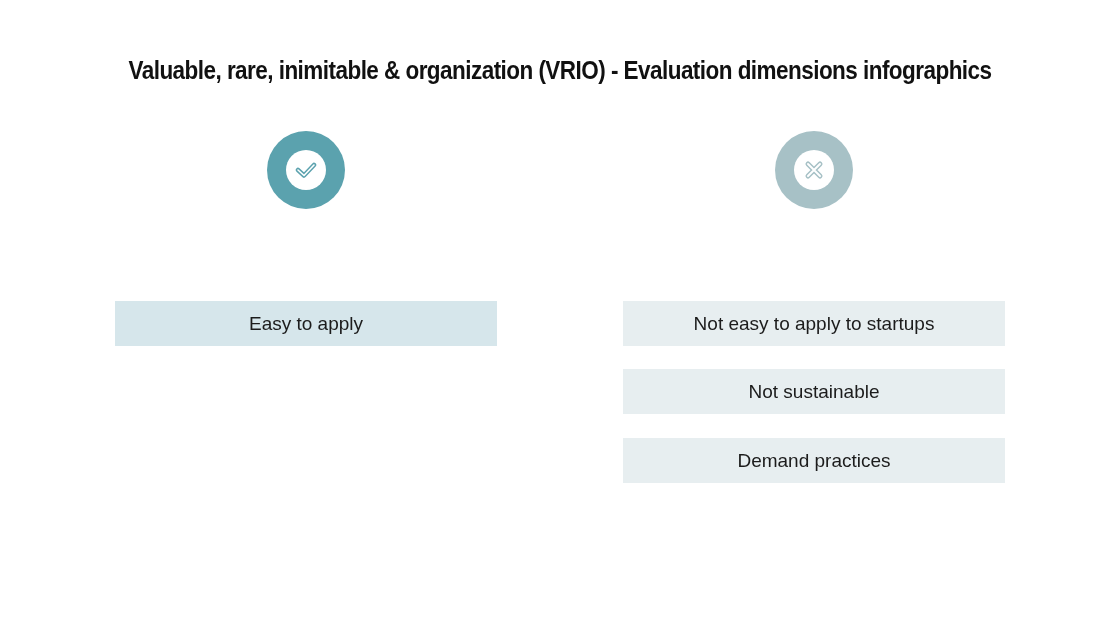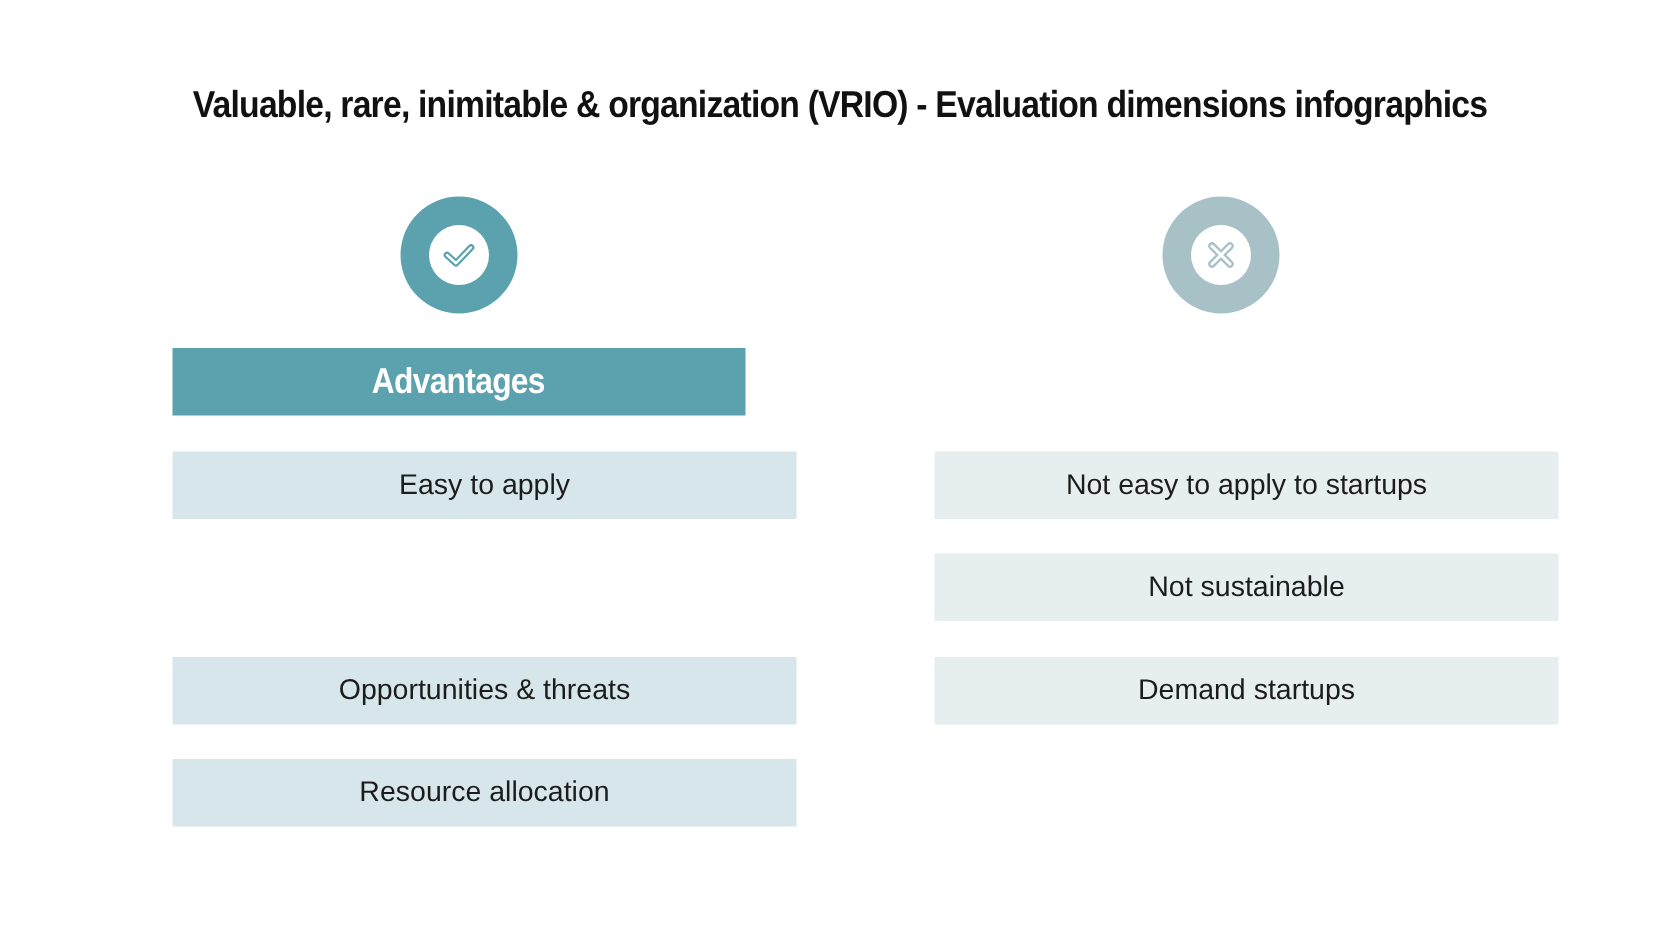--- a/index.html
+++ b/index.html
@@ -21,64 +21,55 @@
       width: 40px; height: 40px; border-radius: 50%; background: #ffffff;
       display: flex; align-items: center; justify-content: center;
     }
     .header {
       position: absolute; left: 0; top: 232px; width: 382px; height: 45px;
       display: flex; align-items: center; justify-content: center;
       color: #ffffff; font-weight: bold; font-size: 24px; letter-spacing: -0.5px;
     }
     .header span { display: inline-block; transform: scaleX(0.88); }
     .item {
-      position: absolute; left: 0; width: 416px; height: 45px;
+      position: absolute; left: 0; width: 382px; height: 45px;
       display: flex; align-items: center; justify-content: center;
       font-size: 19px; color: #1c1c1c;
     }
   </style>
 </head>
 <body>
 
 <div class="title">Valuable, rare, inimitable &amp; organization (VRIO) - Evaluation dimensions infographics</div>
 
 <div class="column col-adv">
   <div class="badge" style="background:#5BA2AE;">
     <div class="inner">
       <svg width="22" height="22" viewBox="0 0 22 22">
         <path d="M3 11 L9 16.5 L19 6" fill="none" stroke="#5BA2AE" stroke-width="4.5" stroke-linecap="round" stroke-linejoin="round"></path>
         <path d="M3 11 L9 16.5 L19 6" fill="none" stroke="#ffffff" stroke-width="1.6" stroke-linecap="round" stroke-linejoin="round"></path>
       </svg>
     </div>
   </div>
-  <div class="header" style="background:#5BA2AE;">
-    <span>Advantages</span>
-  </div>
   <div class="item" style="top:301px;background:#D6E6EB;">
     <span>Easy to apply</span>
-  </div>
-  <div class="item" style="top:438px;background:#D6E6EB;">
-    <span>Opportunities &amp; threats</span>
-  </div>
-  <div class="item" style="top:506px;background:#D6E6EB;">
-    <span>Resource allocation</span>
   </div>
 </div>
 
 <div class="column col-dis">
   <div class="badge" style="background:#A7C1C6;">
     <div class="inner">
       <svg width="22" height="22" viewBox="0 0 22 22">
         <path d="M5 5 L17 17 M17 5 L5 17" fill="none" stroke="#A7C1C6" stroke-width="5" stroke-linecap="round"></path>
         <path d="M5 5 L17 17 M17 5 L5 17" fill="none" stroke="#ffffff" stroke-width="2" stroke-linecap="round"></path>
       </svg>
     </div>
   </div>
   <div class="item" style="top:301px;background:#E7EEF0;">
     <span>Not easy to apply to startups</span>
   </div>
   <div class="item" style="top:369px;background:#E7EEF0;">
     <span>Not sustainable</span>
   </div>
   <div class="item" style="top:438px;background:#E7EEF0;">
-    <span>Demand startups</span>
+    <span>Demand practices</span>
   </div>
 </div>
 
 </body></html>

